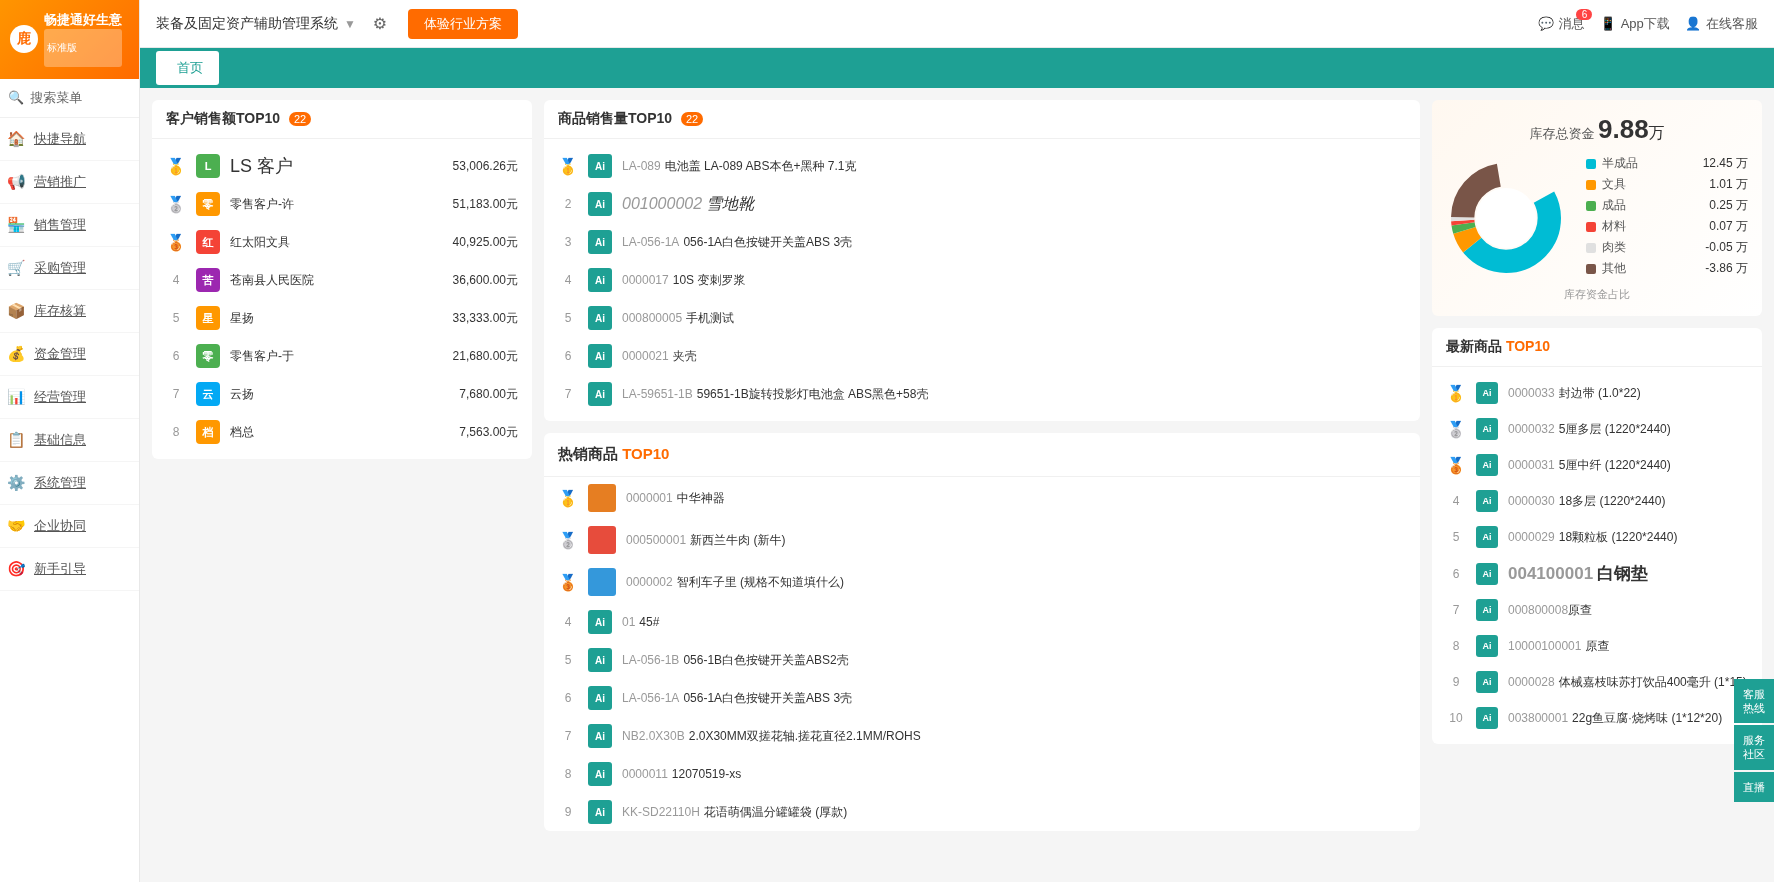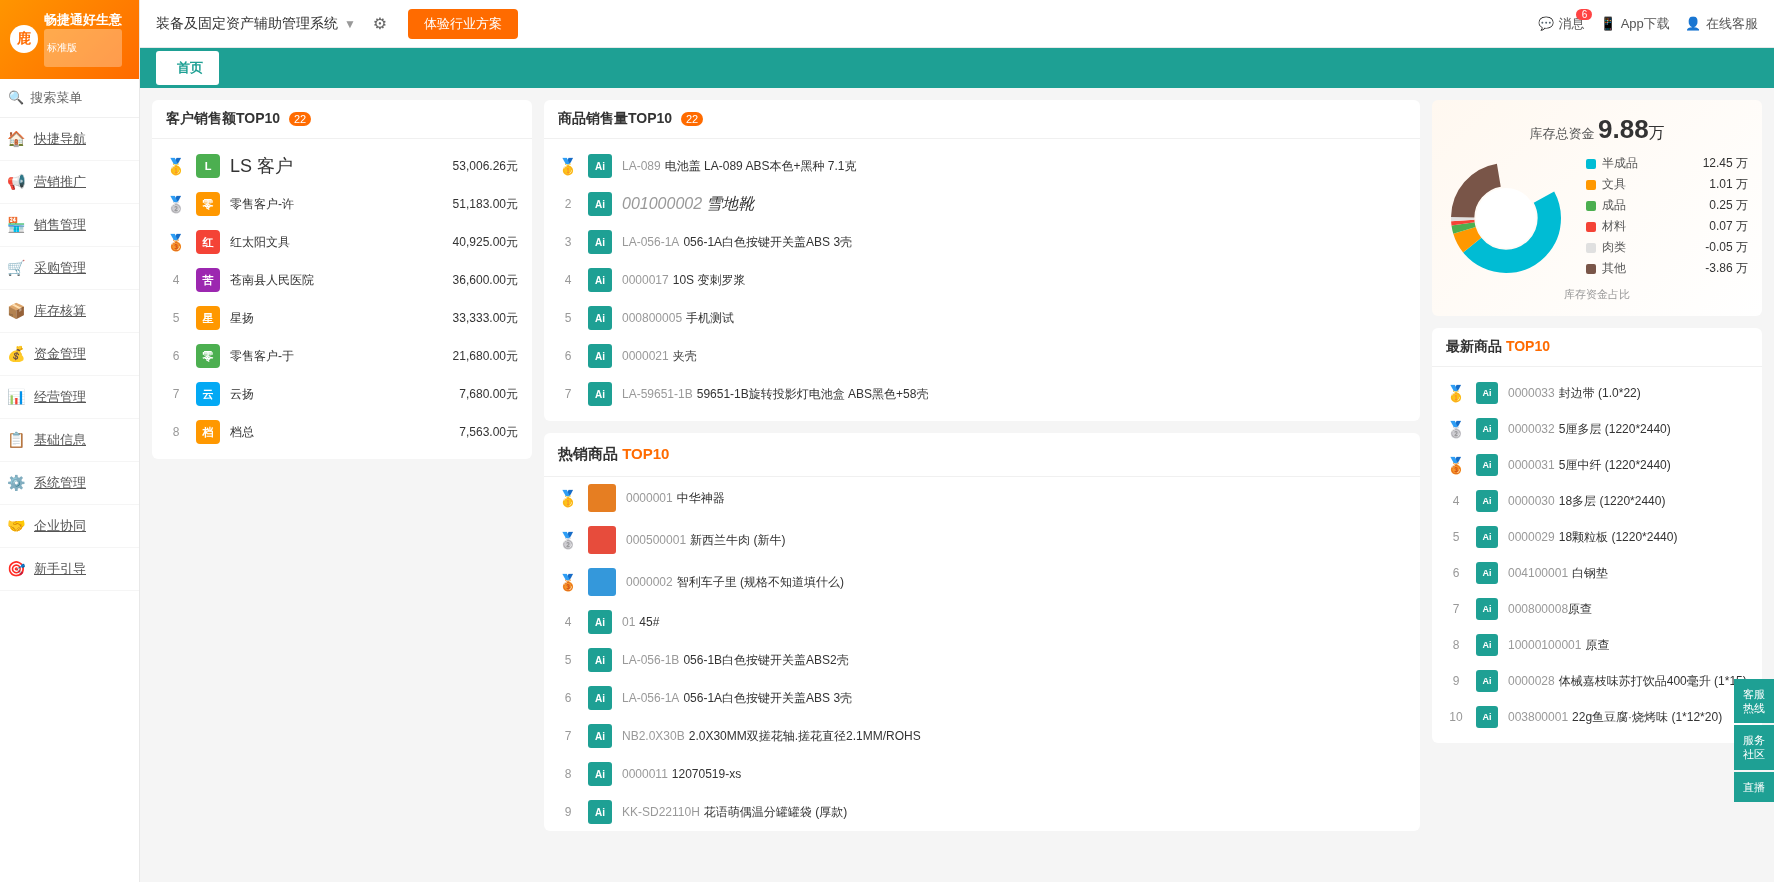--- a/index.html
+++ b/index.html
@@ -26,21 +26,21 @@
     .topbar-arrow { color: #999; font-size: 12px; }
     .topbar-settings { width: 28px; height: 28px; display: flex; align-items: center; justify-content: center; color: #666; cursor: pointer; font-size: 16px; }
     .topbar-btn { background: #ff6b00; color: #fff; border: none; padding: 6px 16px; border-radius: 4px; cursor: pointer; font-size: 13px; margin-left: 4px; }
     .topbar-right { margin-left: auto; display: flex; align-items: center; gap: 16px; color: #555; font-size: 13px; }
     .topbar-right-item { display: flex; align-items: center; gap: 4px; cursor: pointer; position: relative; }
     .badge { position: absolute; top: -6px; right: -8px; background: #ff4444; color: #fff; font-size: 10px; border-radius: 8px; padding: 0 4px; min-width: 16px; text-align: center; }
 
     
     .navtabs { height: 40px; background: #1ea094; display: flex; align-items: center; padding: 0 16px; flex-shrink: 0; }
     .navtab { padding: 8px 16px; color: #fff; cursor: pointer; font-size: 13px; border-radius: 3px; }
-    .navtab.active { background: #fff; color: #1ea094; font-weight: 700; padding-left: 21px; }
+    .navtab.active { background: #fff; color: #1ea094; font-weight: 400; padding-left: 21px; }
 
     
     .content { flex: 1; display: flex; overflow: hidden; padding: 12px; gap: 12px; }
 
     
     .left-panel { width: 380px; flex-shrink: 0; display: flex; flex-direction: column; gap: 12px; overflow-y: auto; }
 
     
     .mid-panel { flex: 1; display: flex; flex-direction: column; gap: 12px; overflow-y: auto; }
 
@@ -463,21 +463,21 @@
             <div class="rank-item">
     <span style="width:20px;text-align:center;font-size:12px;color:#999;">5</span>
     <div style="width:22px;height:22px;border-radius:3px;background:#1ea094;display:flex;align-items:center;justify-content:center;font-size:9px;color:#fff;font-weight:bold;flex-shrink:0;">Ai</div>
     <div style="flex:1;font-size:12px;color:#333;overflow:hidden;text-overflow:ellipsis;white-space:nowrap;">
       <span style="color:#999;margin-right:4px;">0000029</span>18颗粒板 (1220*2440)
     </div>
   </div>
             <div class="rank-item">
     <span style="width:20px;text-align:center;font-size:12px;color:#999;">6</span>
     <div style="width:22px;height:22px;border-radius:3px;background:#1ea094;display:flex;align-items:center;justify-content:center;font-size:9px;color:#fff;font-weight:bold;flex-shrink:0;">Ai</div>
-    <div style="flex:1;font-size:12px;color:#333;overflow:hidden;text-overflow:ellipsis;white-space:nowrap;">
+    <div style="flex:1;font-size:17px;color:#333;overflow:hidden;text-overflow:ellipsis;white-space:nowrap;font-weight:bold;">
       <span style="color:#999;margin-right:4px;">004100001</span>白钢垫
     </div>
   </div>
             <div class="rank-item">
     <span style="width:20px;text-align:center;font-size:12px;color:#999;">7</span>
     <div style="width:22px;height:22px;border-radius:3px;background:#1ea094;display:flex;align-items:center;justify-content:center;font-size:9px;color:#fff;font-weight:bold;flex-shrink:0;">Ai</div>
     <div style="flex:1;font-size:12px;color:#333;overflow:hidden;text-overflow:ellipsis;white-space:nowrap;">
       <span style="color:#999;margin-right:0;">000800008</span>原查
     </div>
   </div>

